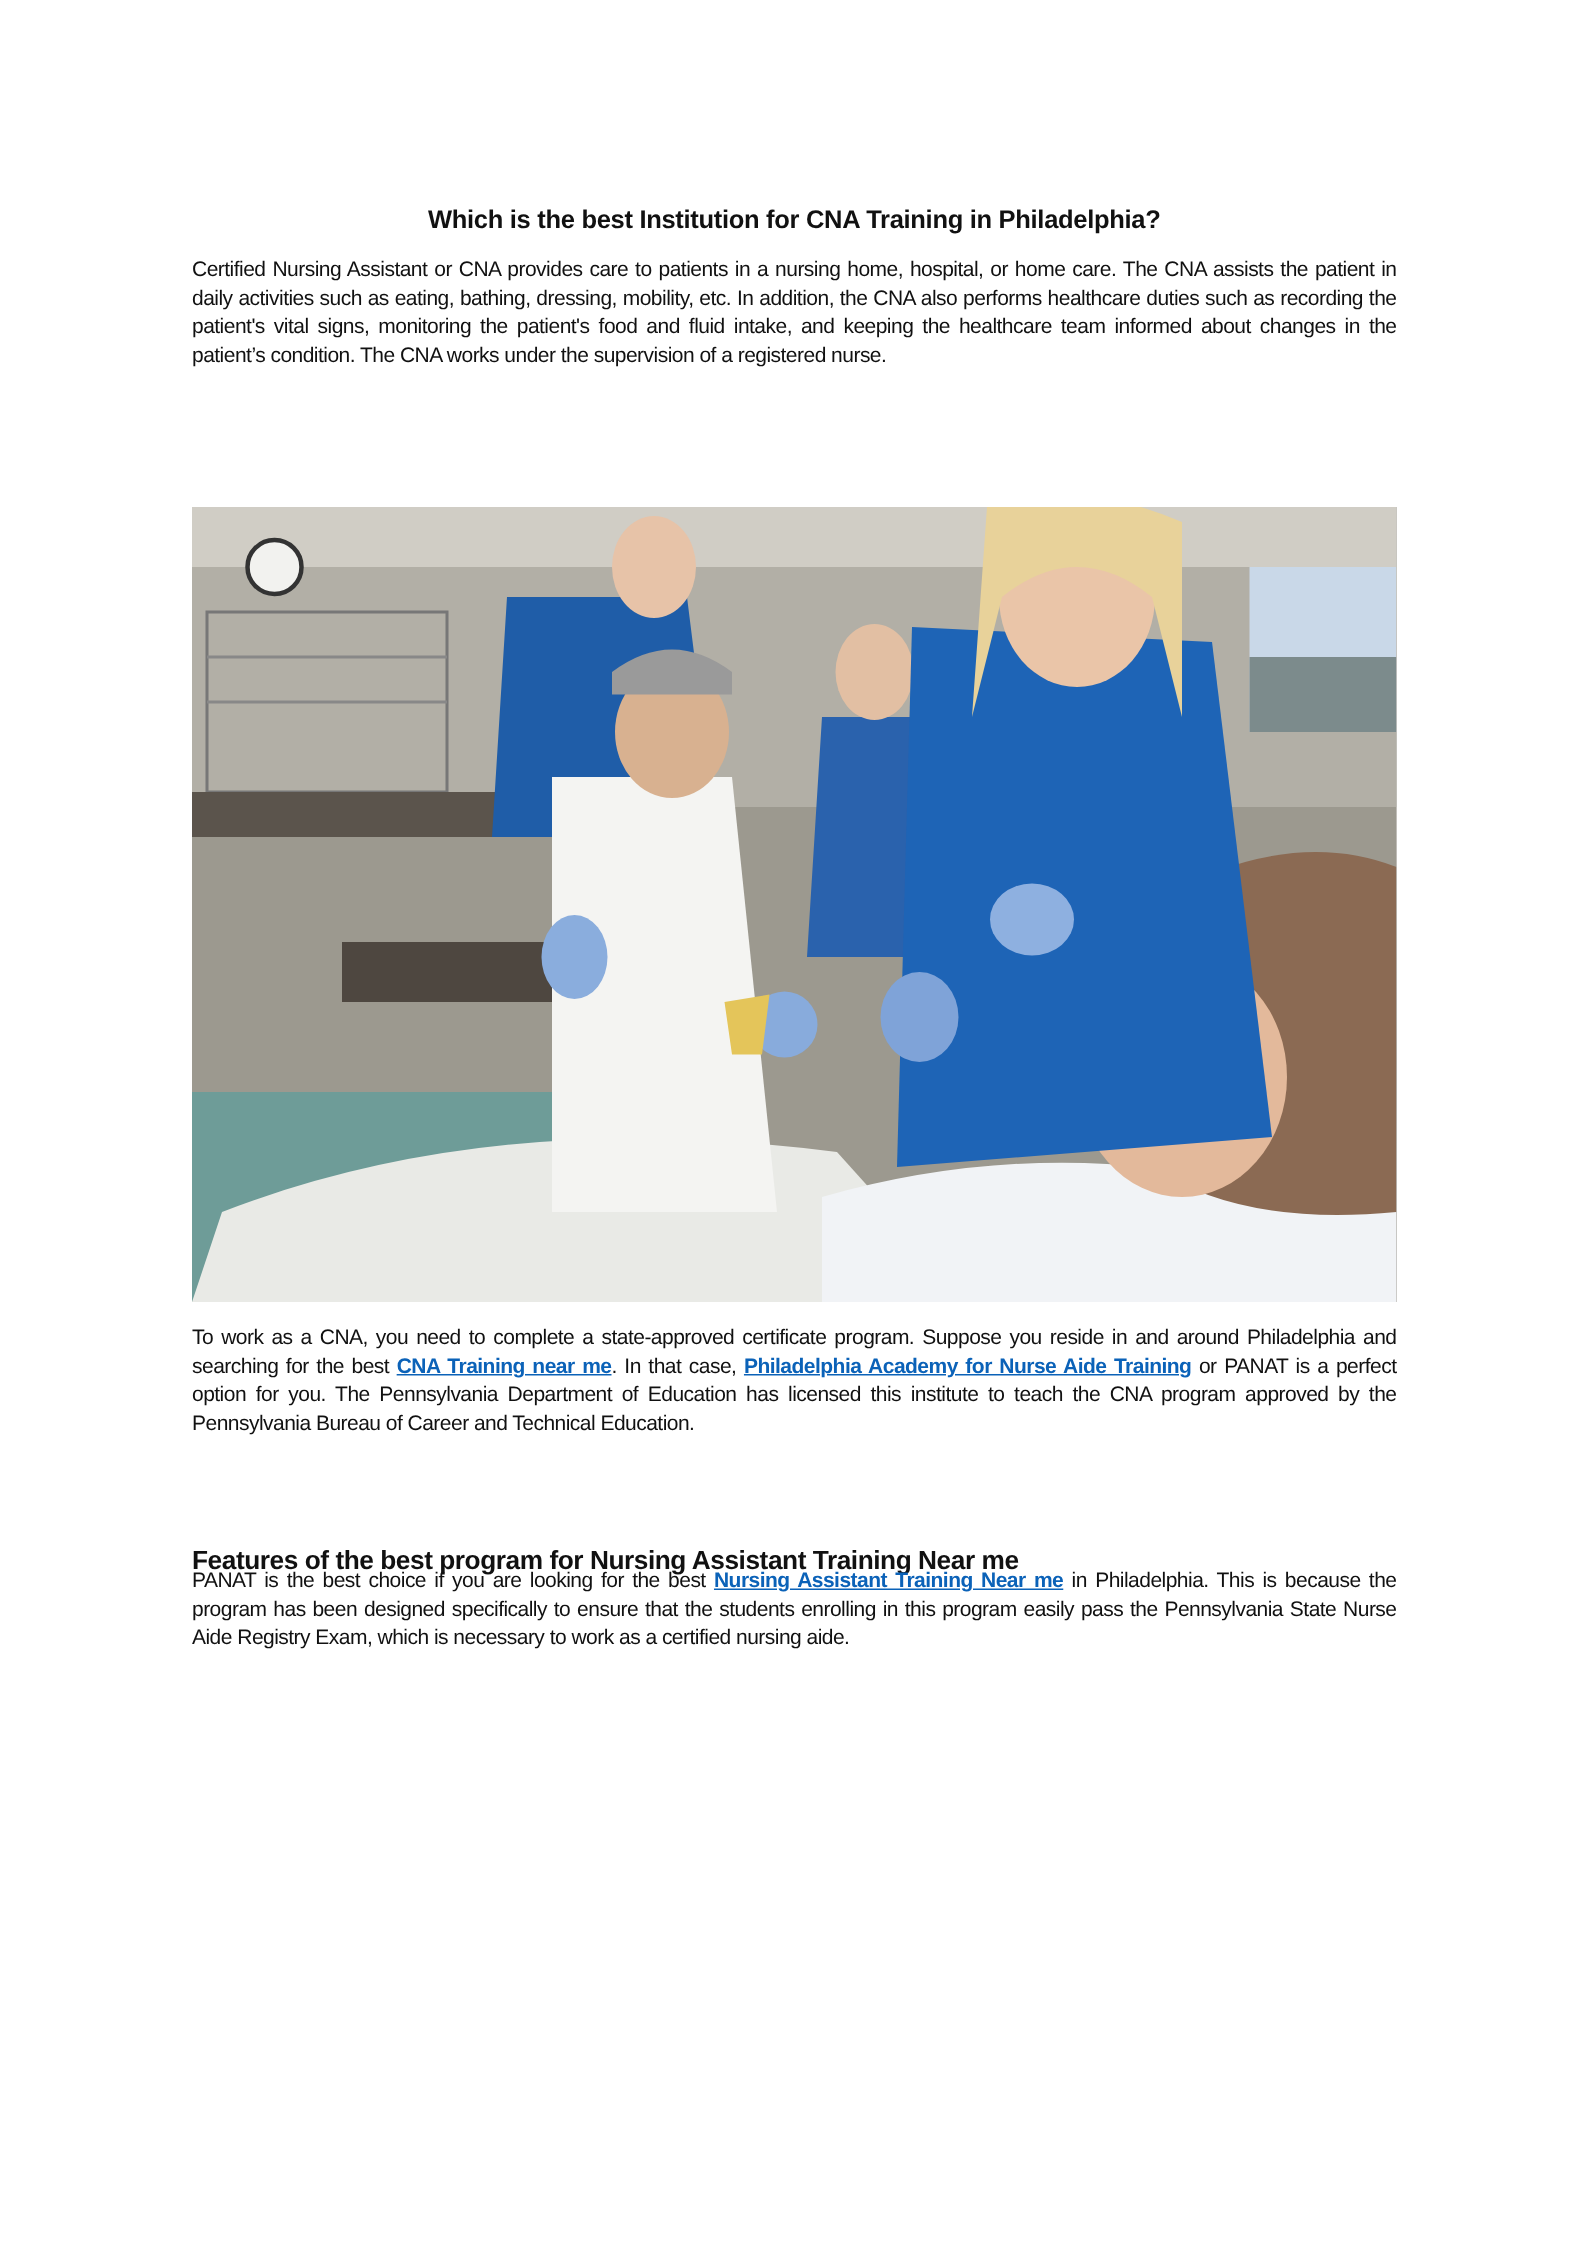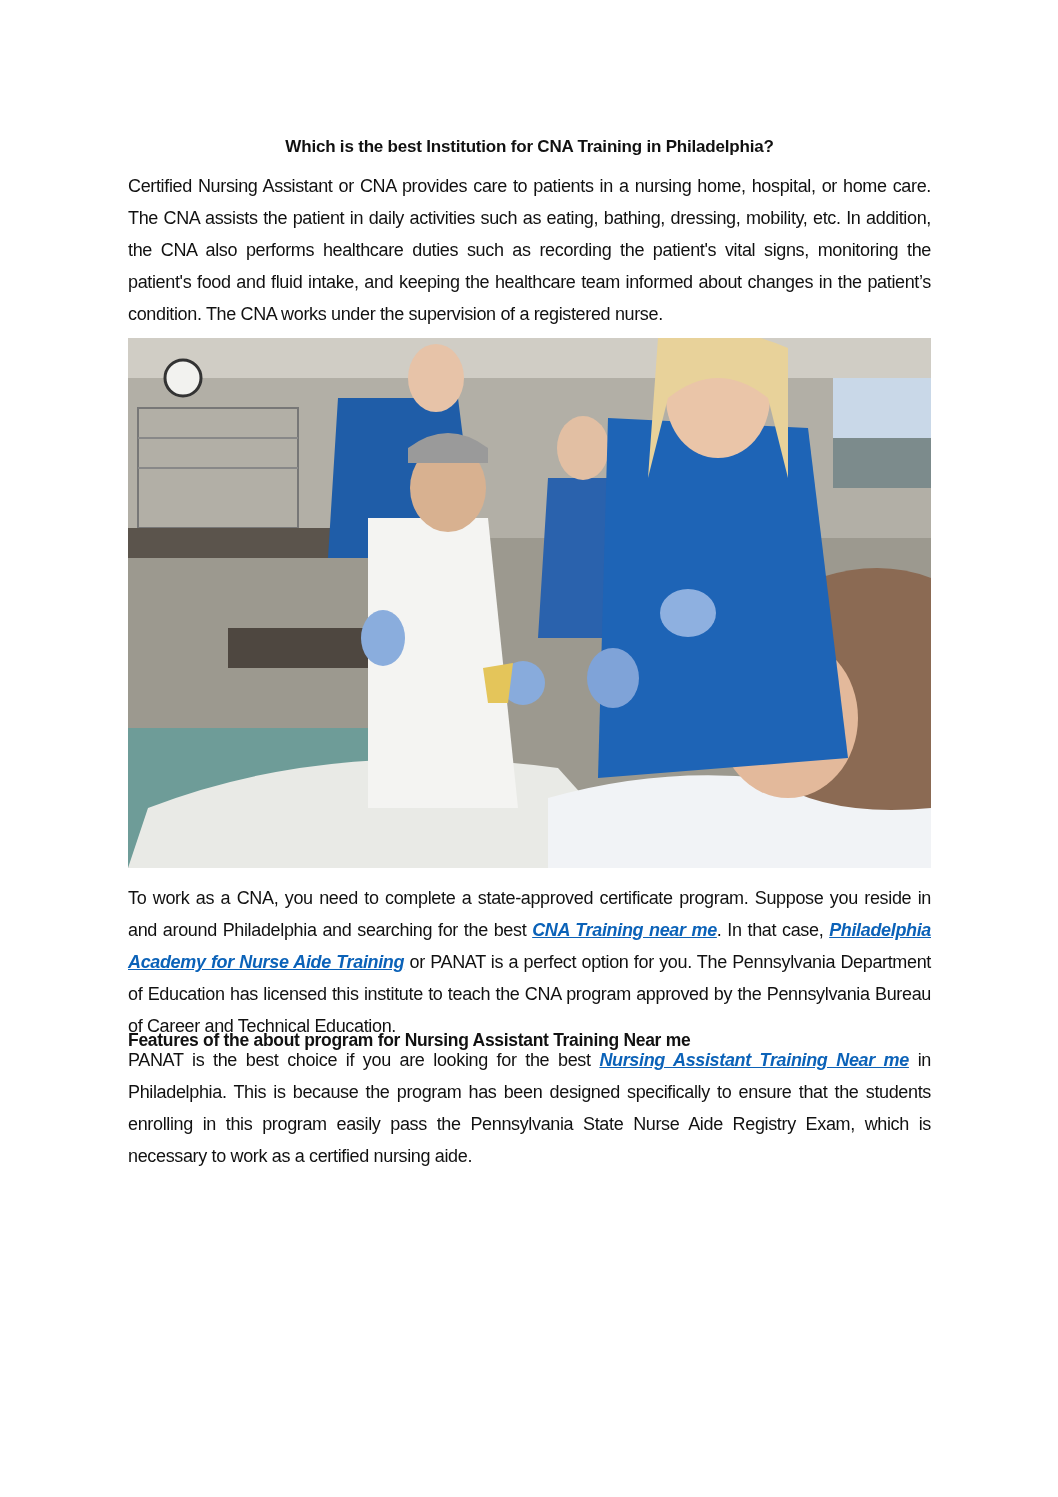--- a/index.html
+++ b/index.html
@@ -1,28 +1,28 @@
 <!DOCTYPE html>
 <html><head>
   <meta charset="utf-8">
   <style>
     html, body { margin: 0; padding: 0; background: #ffffff; }
     body { width: 1058px; height: 1497px; position: relative; overflow: hidden;
       font-family: "Liberation Sans", sans-serif; color: #111; }
     .page { position: absolute; left: 128px; top: 0; width: 803px; }
     .title { position: absolute; top: 136px; left: 0; width: 803px; text-align: center;
       font-weight: bold; font-size: 17px; line-height: 22px; letter-spacing: -0.2px; }
-    .para { position: absolute; left: 0; width: 803px; font-size: 18px; line-height: 32px;
+    .para { position: absolute; left: 0; width: 803px; font-size: 14px; line-height: 19px;
       text-align: justify; letter-spacing: -0.35px; margin: 0; }
     .p1 { top: 170px; }
     .p2 { top: 882px; }
     .h2 { position: absolute; left: 0; top: 1029px; font-size: 17.5px; font-weight: bold;
       line-height: 22px; letter-spacing: -0.3px; }
     .p3 { top: 1044px; }
-    a.link { color: #0b62b8; font-weight: bold; text-decoration: underline; font-style: italic; }
+    a.link { color: #0b62b8; font-weight: bold; text-decoration: underline; }
     b { font-weight: normal; }
     .photo { position: absolute; left: 0; top: 338px; width: 803px; height: 530px; overflow: hidden;
       background: linear-gradient(180deg, #a9a69b 0%, #8d8a80 40%, #6e6b64 70%, #9b9b98 100%); }
   </style>
 </head>
 <body>
 
 <div class="page">
   <div class="title">Which is the best Institution for CNA Training in Philadelphia?</div>
 
@@ -59,16 +59,16 @@
       <ellipse cx="485" cy="340" rx="26" ry="30" fill="#7fa3d8"></ellipse>
       <ellipse cx="560" cy="275" rx="28" ry="24" fill="#8eb0e0"></ellipse>
       <ellipse cx="255" cy="300" rx="22" ry="28" fill="#8aaddd"></ellipse>
       <ellipse cx="395" cy="345" rx="22" ry="22" fill="#88abdc"></ellipse>
       <path d="M355 330 L385 325 L380 365 L360 365 Z" fill="#e4c55a"></path>
     </svg>
   </div>
 
   <p class="para p2"><span>To work as a CNA, you need to complete a state-approved certificate program. Suppose you reside in and around Philadelphia and searching for the best </span><a class="link" href="#">CNA Training near me</a><span>. In that case, </span><a class="link" href="#">Philadelphia Academy for Nurse Aide Training</a><span> or </span><b>PANAT</b><span> is a perfect option for you. The Pennsylvania Department of Education has licensed this institute to teach the CNA program approved by the Pennsylvania Bureau of Career and Technical Education.</span></p>
 
-  <div class="h2">Features of the about program for Nursing Assistant Training Near me</div>
+  <div class="h2">Features of the best program for Nursing Assistant Training Near me</div>
 
   <p class="para p3"><b>PANAT</b><span> is the best choice if you are looking for the best </span><a class="link" href="#">Nursing Assistant Training Near me</a><span> in Philadelphia</span><b>.</b><span> This is because the program has been designed specifically to ensure that the students enrolling in this program easily pass the Pennsylvania State Nurse Aide Registry Exam, which is necessary to work as a certified nursing aide.</span></p>
 </div>
 
 </body></html>

